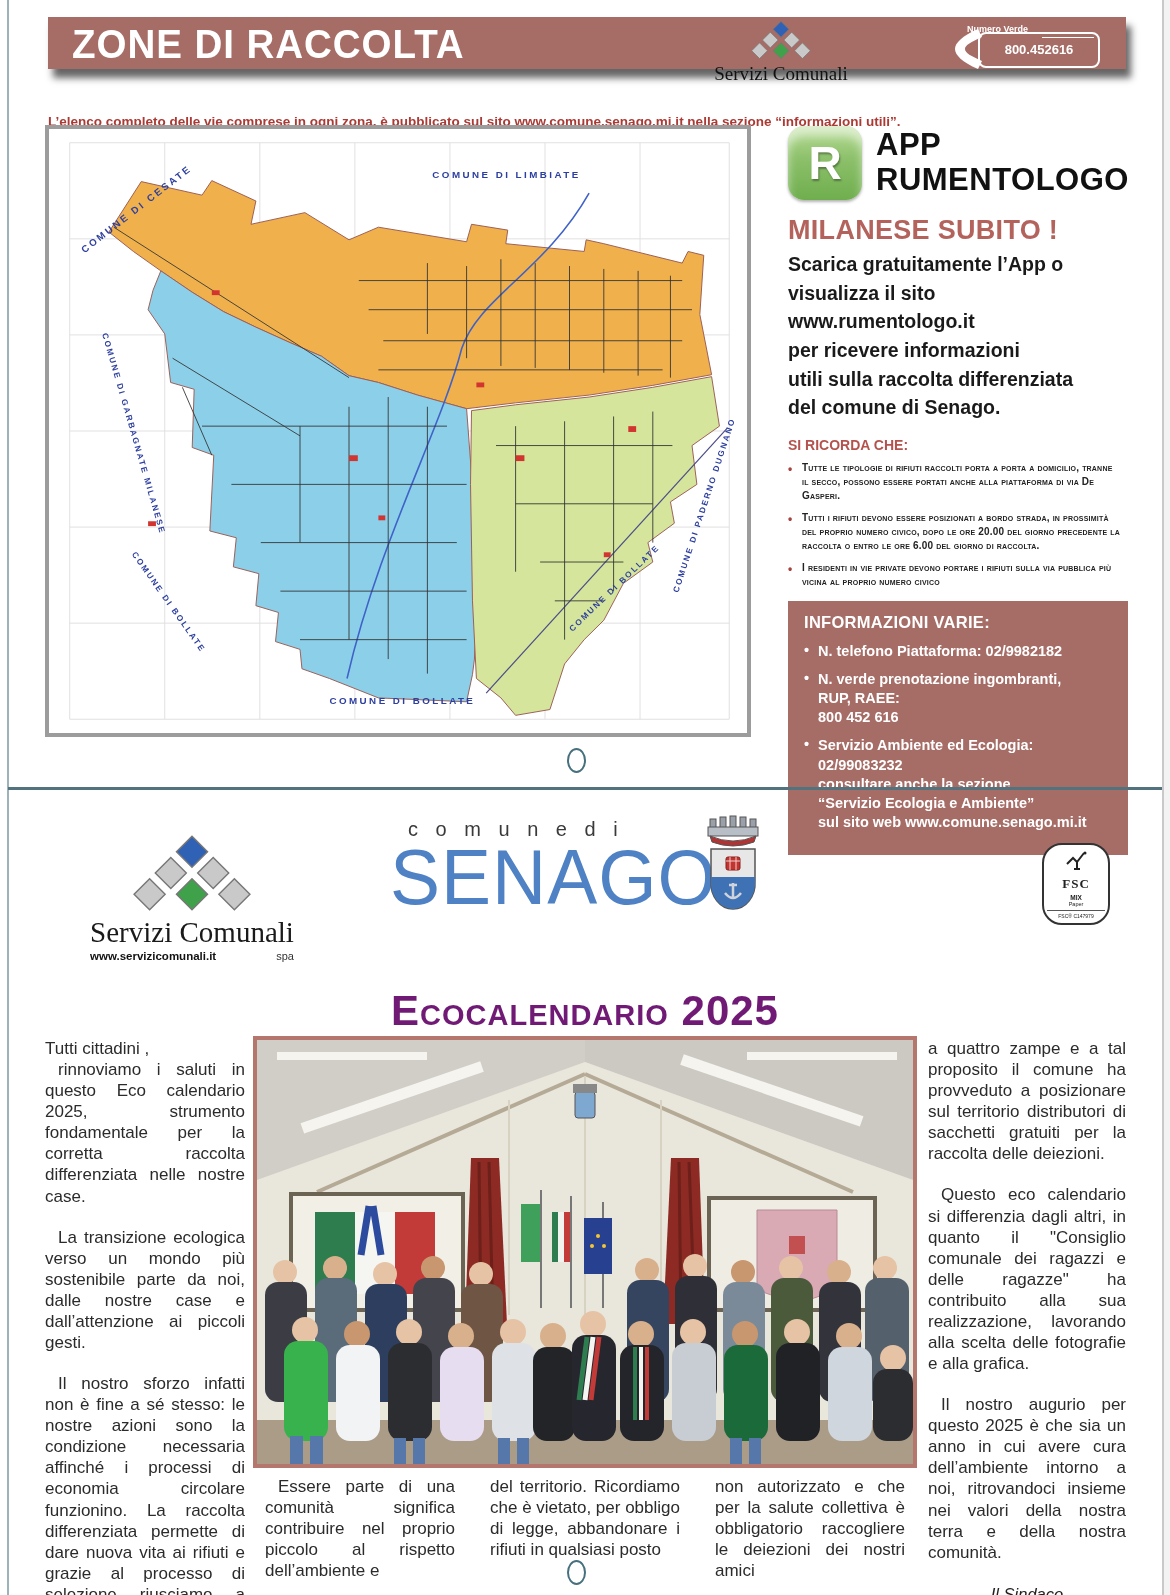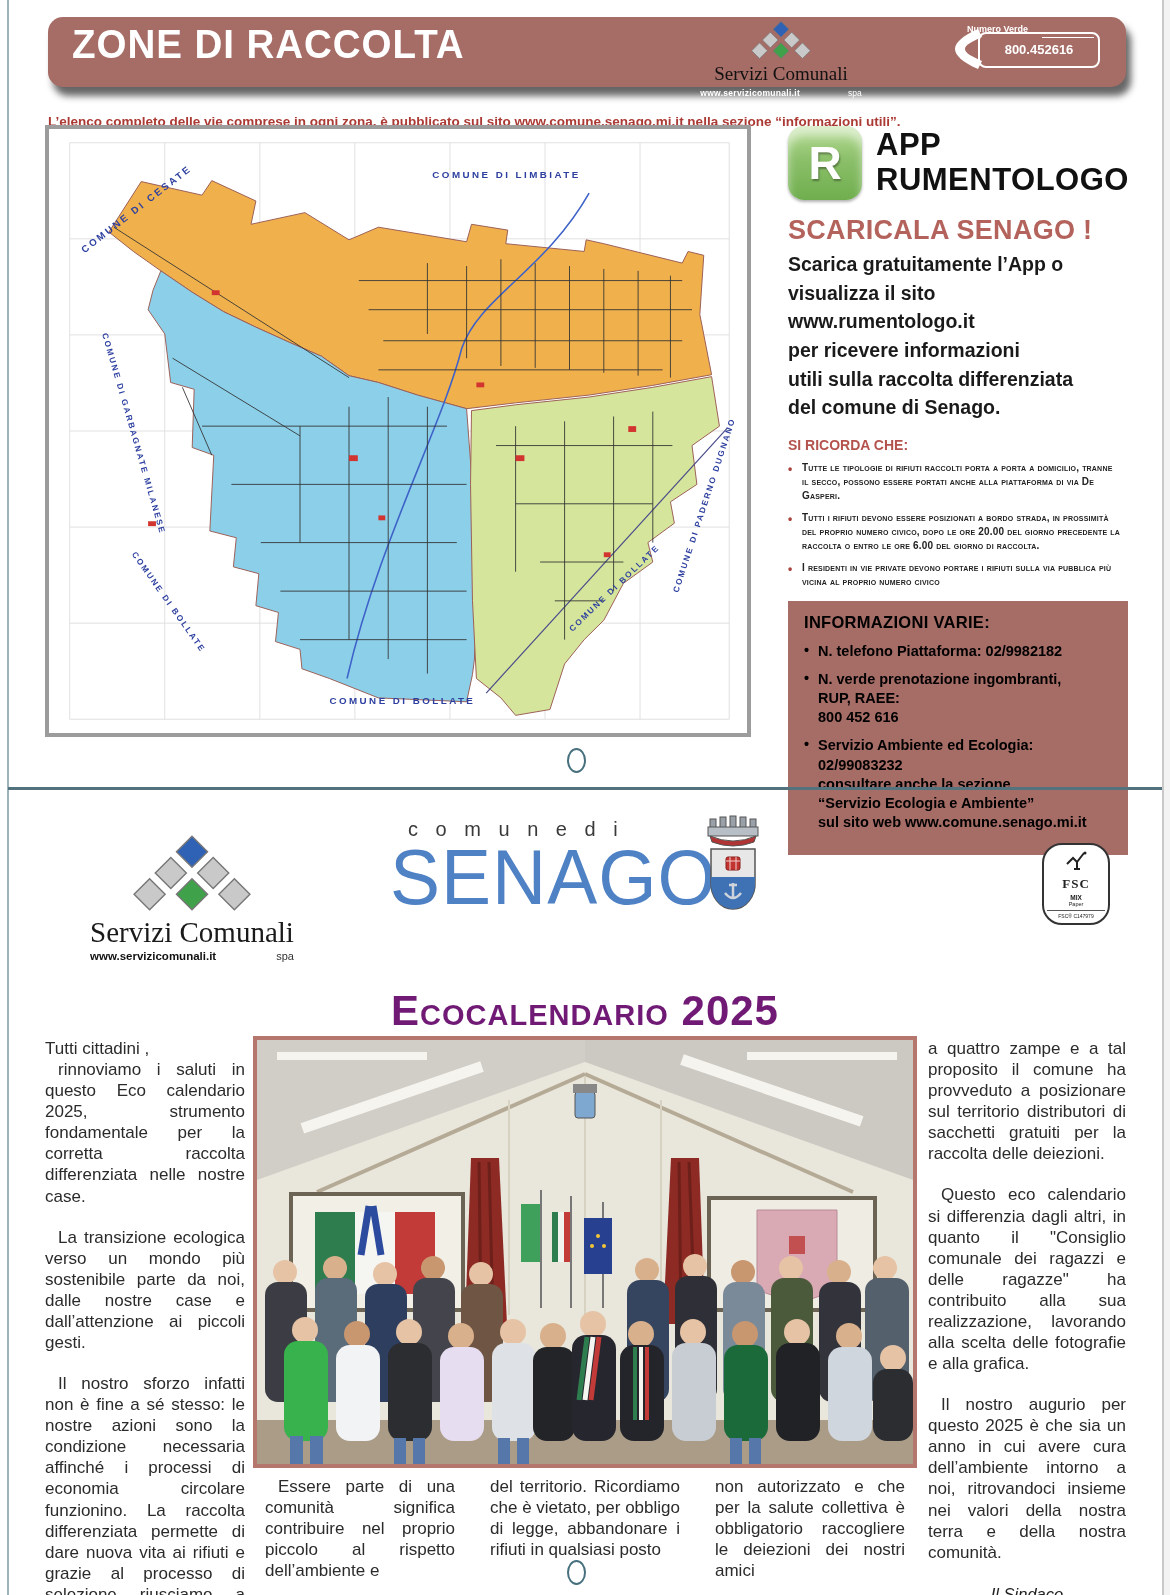--- a/index.html
+++ b/index.html
@@ -3,22 +3,22 @@
 <meta charset="utf-8">
 <style>
   html,body{margin:0;padding:0;background:#ffffff;}
   .canvas{position:relative;width:1170px;height:1595px;background:#fff;overflow:hidden;
           font-family:"Liberation Sans",sans-serif;color:#222;}
   .edge-left{position:absolute;left:7px;top:0;width:2px;height:100%;background:#9db3bc;}
   .edge-right{position:absolute;right:6px;top:0;width:2px;height:100%;background:#c9c9c9;}
   .edge-strip{position:absolute;right:0;top:0;width:6px;height:100%;background:#f3f3f3;}
 
   
-  .bar{position:absolute;left:48px;top:17px;width:1078px;height:70px;background:#a66c66;
-       box-shadow:5px 9px 7px rgba(20,20,20,.65);border-radius:15px;}
+  .bar{position:absolute;left:48px;top:17px;width:1078px;height:52px;background:#a66c66;
+       box-shadow:5px 9px 7px rgba(20,20,20,.65);}
   .bar-title{position:absolute;left:24px;top:4px;font-size:41px;font-weight:bold;color:#fff;
              letter-spacing:1px;transform:scaleX(.94);transform-origin:left;}
   .bar-logo{position:absolute;left:648px;top:3px;width:170px;text-align:center;line-height:1;}
   .bar-logo .slname{font-family:"Liberation Serif",serif;font-size:19px;color:#111;margin-top:1px;}
   .bar-logo .slurl{font-size:8.5px;font-weight:bold;color:#fff;letter-spacing:.3px;}
   .bar-logo .slspa{font-size:8.5px;color:#fff;margin-left:48px;}
   .nv{position:absolute;right:14px;top:9px;width:160px;height:42px;}
   .nv-box{position:absolute;right:12px;top:6px;width:118px;height:32px;border:2px solid #fff;
           border-radius:8px;color:#fff;font-size:13px;font-weight:bold;text-align:center;line-height:32px;}
   .nv-label{position:absolute;right:84px;top:-2px;font-size:9px;font-weight:bold;color:#fff;white-space:nowrap;}
@@ -40,21 +40,21 @@
             color:#fff;font-size:46px;font-weight:bold;text-align:center;line-height:74px;
             text-shadow:1px 2px 2px rgba(0,0,0,.35);}
   .app-title{font-size:31px;font-weight:900;color:#111;line-height:1.12;margin-top:2px;letter-spacing:.5px;}
   .cta{margin-top:15px;font-size:27px;font-weight:900;color:#b4635c;letter-spacing:.3px;}
   .app-body{margin-top:4px;font-size:19.5px;font-weight:bold;color:#1a1a1a;line-height:1.47;white-space:pre-line;}
   .sr-title{margin-top:15px;font-size:14px;font-weight:900;color:#b4534d;}
   .sr-list{margin:8px 8px 0 0;padding:0;list-style:none;}
   .sr-list li{position:relative;padding-left:14px;margin-bottom:8px;font-size:10px;font-weight:600;
               color:#222;line-height:1.4;font-variant:small-caps;letter-spacing:.2px;}
   .sr-list li::before{content:"•";position:absolute;left:0;top:0;color:#a8423c;font-size:12px;}
-  .info-box{margin-top:12px;background:#a66c66;color:#000000;padding:12px 31px 14px 16px;box-sizing:border-box;width:340px;}
+  .info-box{margin-top:12px;background:#a66c66;color:#ffffff;padding:12px 31px 14px 16px;box-sizing:border-box;width:340px;}
   .info-title{font-size:16.5px;font-weight:900;letter-spacing:.3px;}
   .info-box ul{margin:10px 0 0 0;padding:0;list-style:none;}
   .info-box li{position:relative;padding-left:14px;margin-bottom:9px;font-size:14.5px;font-weight:bold;
                line-height:1.32;white-space:pre-line;}
   .info-box li::before{content:"•";position:absolute;left:0;top:-1px;}
 
   .ring{position:absolute;width:15px;height:21px;border:2px solid #47707e;border-radius:50%;background:#fff;}
   .sep-line{position:absolute;left:8px;right:8px;top:787px;height:3px;background:#52727e;}
 
   
@@ -179,21 +179,21 @@
   </div>
 
   <aside class="rcol">
     <div class="app-row">
       <div class="app-icon">R</div>
       <div class="app-title">
         <div>APP</div>
         <div>RUMENTOLOGO</div>
       </div>
     </div>
-    <div class="cta">SCARICALA SENAGO !</div>
+    <div class="cta">MILANESE SUBITO !</div>
     <div class="app-body">Scarica gratuitamente l’App o
 visualizza il sito
 www.rumentologo.it
 per ricevere informazioni
 utili sulla raccolta differenziata
 del comune di Senago.</div>
 
     <div class="sr-title">SI RICORDA CHE:</div>
     <ul class="sr-list">
       <li>Tutte le tipologie di rifiuti raccolti porta a porta a domicilio, tranne il secco, possono essere portati anche alla piattaforma di via De Gasperi.</li>

